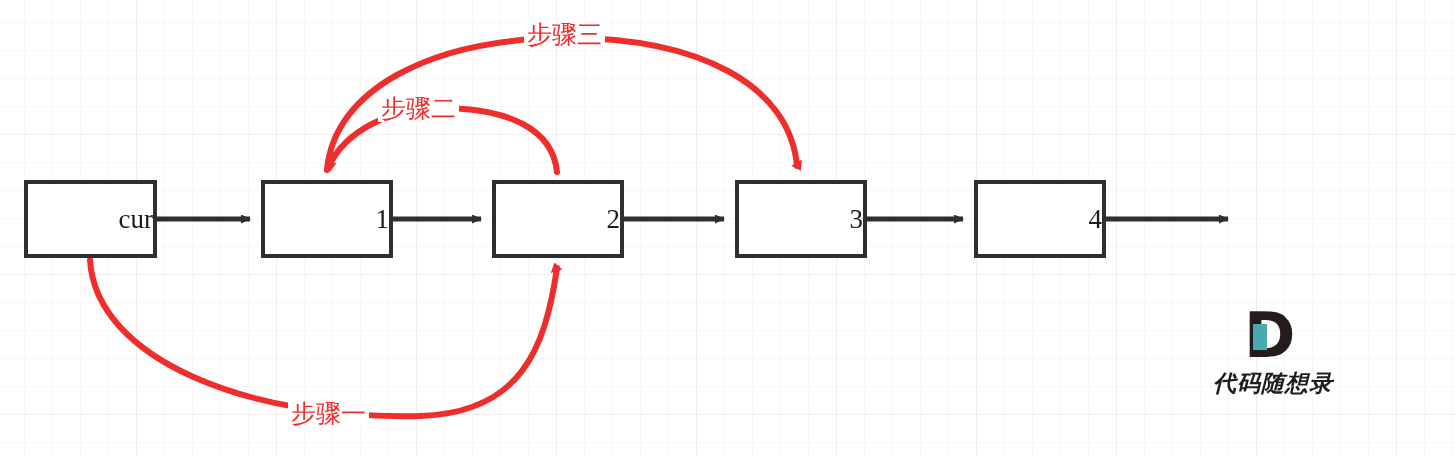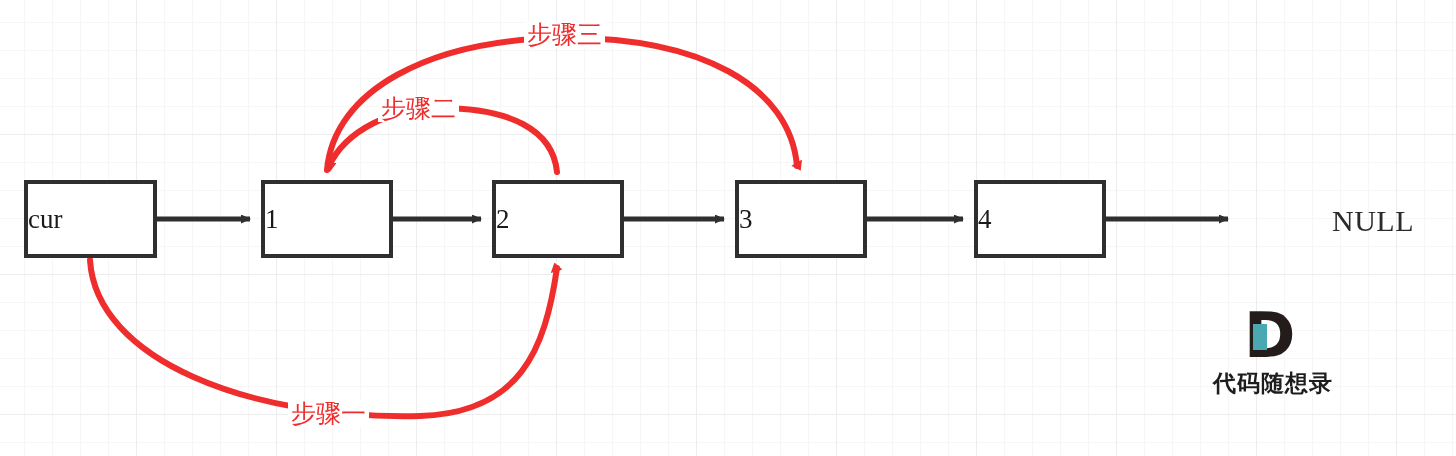--- a/index.html
+++ b/index.html
@@ -29,21 +29,21 @@
     width: 1456px;
     height: 456px;
   }
   .node {
     position: absolute;
     box-sizing: border-box;
     border: 4px solid #2f2f2f;
     background: #ffffff;
     display: flex;
     align-items: center;
-    justify-content: flex-start;
+    justify-content: flex-end;
     font-family: "Liberation Serif", serif;
     font-size: 27px;
     color: #1a1a1a;
     line-height: 1;
   }
   .null-label {
     position: absolute;
     font-family: "Liberation Serif", serif;
     font-size: 30px;
     color: #2b2b2b;
@@ -91,20 +91,21 @@
     height: 26px;
     background: #4aa9b0;
   }
   .wm-text {
     font-family: "DejaVu Sans", sans-serif;
     font-size: 23px;
     font-weight: bold;
     color: #1d1d1d;
     letter-spacing: 1px;
     white-space: nowrap;
+    font-style: italic;
   }
 </style>
 </head>
 <body>
 
 <div id="canvas">
 
   <svg id="edges" viewBox="0 0 1456 456" xmlns="http://www.w3.org/2000/svg">
     <defs>
       <marker id="arrow-dark" markerWidth="10" markerHeight="9" refX="9" refY="4.5" orient="auto" markerUnits="userSpaceOnUse">
@@ -139,21 +140,20 @@
   <div class="node" style="left:492px; top:180px; width:132px; height:78px;">
     <span>2</span>
   </div>
   <div class="node" style="left:735px; top:180px; width:132px; height:78px;">
     <span>3</span>
   </div>
   <div class="node" style="left:974px; top:180px; width:132px; height:78px;">
     <span>4</span>
   </div>
 
-  <div class="null-label" style="left:1332px; top:204px;">NULL</div>
 
   <div class="step-label" style="left:288px; top:401px;">步骤一</div>
   <div class="step-label" style="left:378px; top:96px;">步骤二</div>
   <div class="step-label" style="left:524px; top:22px;">步骤三</div>
 
   <div id="watermark">
     <div class="wm-logo">
       <div class="wm-d">D</div>
       <div class="wm-accent"></div>
     </div>

